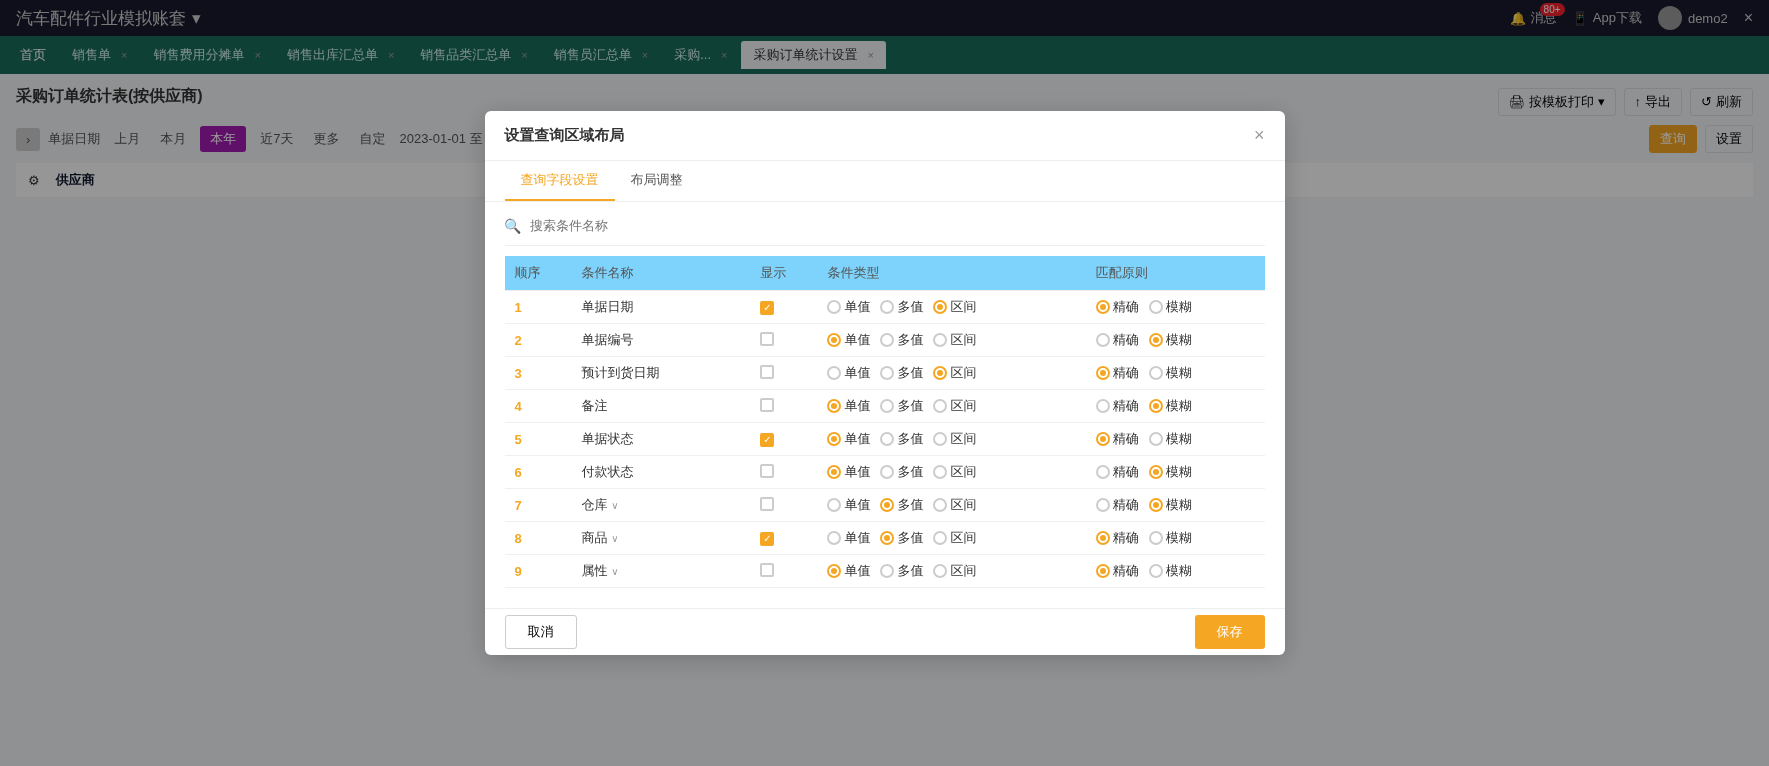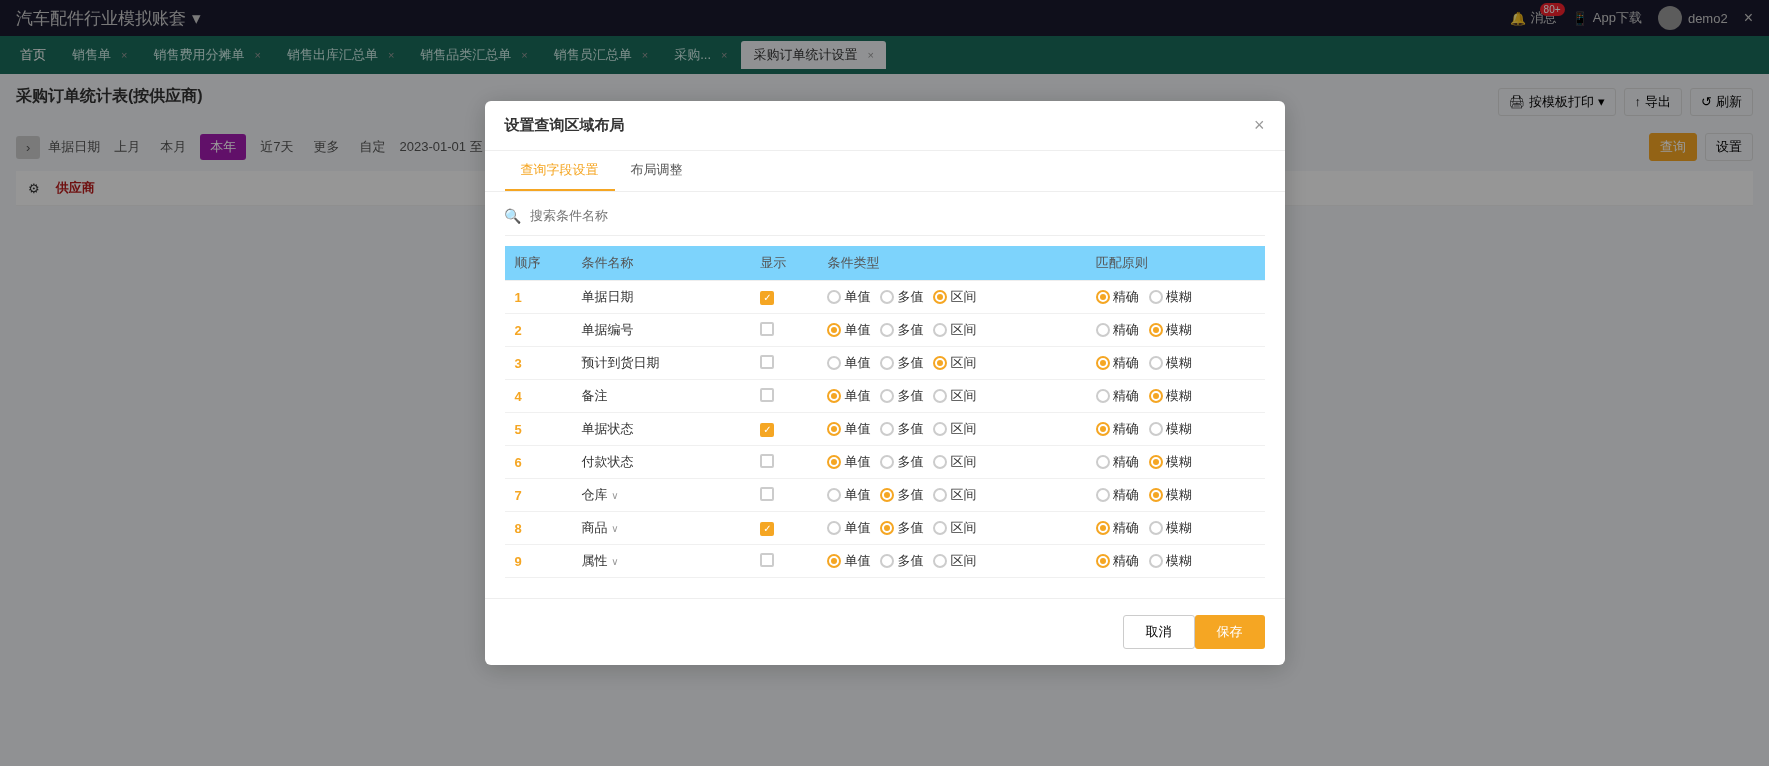--- a/index.html
+++ b/index.html
@@ -93,21 +93,21 @@
     .action-btn.primary { background: #f5a623; color: #fff; border-color: #f5a623; }
 
     
     .table-area { background: #fff; border-radius: 4px; }
     .table-header-row {
       display: flex; align-items: center;
       padding: 8px 12px;
       border-bottom: 1px solid #eee;
       background: #fafafa;
     }
-    .col-head { font-weight: bold; color: #b91c1c; font-size: 13px; }
+    .col-head { font-weight: bold; color: #0f172a; font-size: 13px; }
 
     
     .overlay {
       position: fixed; top: 0; left: 0; right: 0; bottom: 0;
       background: rgba(0,0,0,0.4);
       z-index: 100;
       display: flex;
       align-items: center;
       justify-content: center;
     }
@@ -221,22 +221,22 @@
     .checkbox {
       width: 14px; height: 14px; border: 2px solid #ccc;
       display: inline-flex; align-items: center; justify-content: center;
       border-radius: 2px; flex-shrink: 0;
     }
     .checkbox.checked { background: #f5a623; border-color: #f5a623; color: #fff; font-size: 10px; }
 
     
     .modal-footer {
       display: flex;
-      justify-content: flex-end;
-      padding: 16px 20px;
+      justify-content: space-between;
+      padding: 6px 20px;
       border-top: 1px solid #eee;
     }
     .btn-cancel {
       background: #fff; border: 1px solid #ccc; padding: 7px 22px;
       border-radius: 3px; cursor: pointer; font-size: 13px;
     }
     .btn-save {
       background: #f5a623; color: #fff; border: none;
       padding: 7px 22px; border-radius: 3px; cursor: pointer; font-size: 13px;
     }
@@ -295,21 +295,21 @@
     <span>采购...</span>
     <span class="close-x">×</span>
   </div>
   <div class="tab-item active">
     <span>采购订单统计设置</span>
     <span class="close-x">×</span>
   </div>
 </div>
 
 <div class="page-content">
-  <div style="display:flex;align-items:center;justify-content:space-between;margin-bottom:16px;">
+  <div style="display:flex;align-items:center;justify-content:space-between;margin-bottom:8px;">
     <h2 class="page-title">采购订单统计表(按供应商)</h2>
     <div class="right-actions">
       <button class="action-btn">
         <span>🖨</span>
         <span>按模板打印</span>
         <span>▾</span>
       </button>
       <button class="action-btn">
         <span>↑</span>
         <span>导出</span>

